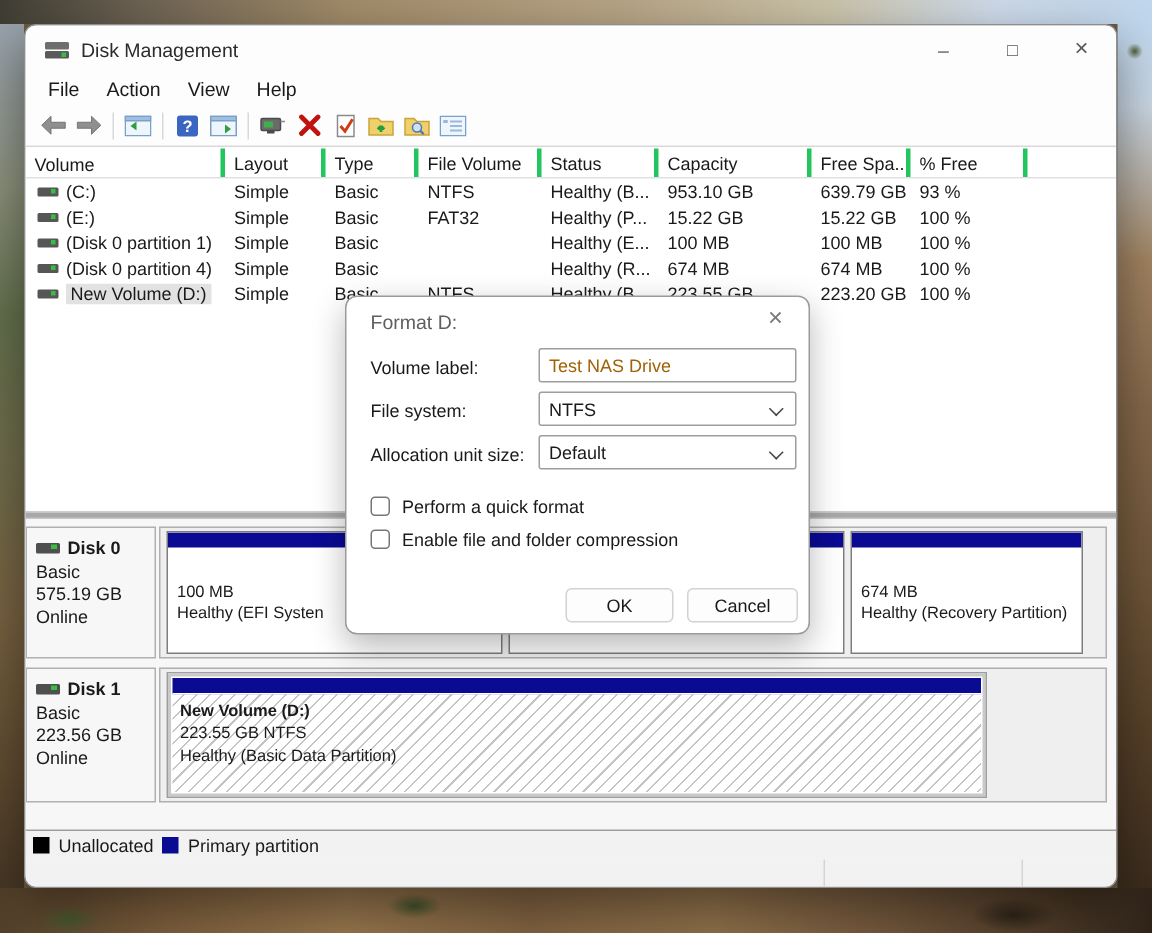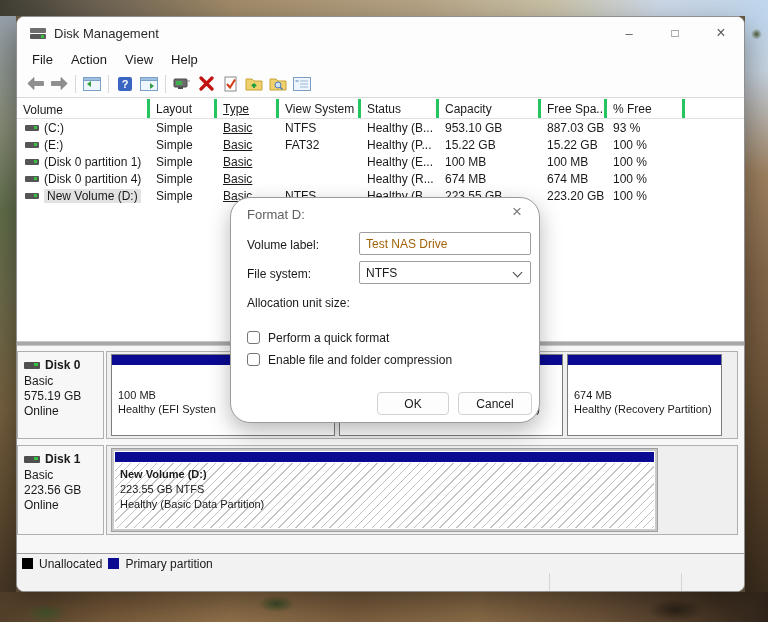--- a/index.html
+++ b/index.html
@@ -45,21 +45,21 @@
   .tb-btn { width:24px; height:24px; display:flex; align-items:center; justify-content:center; }
   .tb-sep { width:1px; height:18px; background:#d9d9d9; margin:0 4px; }
 
   
   .vol-list { position:absolute; left:0; top:82px; right:0; height:242px; background:#ffffff; }
   .vl-header { display:flex; height:20px; border-bottom:1px solid #e1e1e1; }
   .vl-h { border-right:3px solid #22c55e; padding:3px 0 0 6px; font-size:12px; white-space:nowrap; overflow:hidden; }
   .vl-row { display:flex; height:17px; align-items:center; }
   .vl-c { padding-left:6px; font-size:12px; white-space:nowrap; overflow:hidden; }
   .c-volume { width:133px; display:flex; align-items:center; gap:5px; }
-  .c-layout { width:67px; } .c-type { width:62px;text-decoration:underline; } .c-fs { width:82px; }
+  .c-layout { width:67px; } .c-type { width:62px; } .c-fs { width:82px; }
   .c-status { width:78px; } .c-cap { width:102px; } .c-free { width:66px; }
   .c-pct { width:78px; } .c-blank { flex:1; border-right:none; }
   .drive-icon { flex:0 0 14px; width:14px; height:6px; background:#565656; border-radius:1px; position:relative; margin-left:2px; }
   .drive-icon::after { content:""; position:absolute; right:2px; top:1px; width:3px; height:3px; background:#35c042; }
   .sel-label { background:#e2e2e2; padding:0 3px; border-radius:1px; }
 
   .splitter { position:absolute; left:0; top:324px; right:0; height:5px; background:#a8a8a8; border-top:1px solid #c6c6c6; border-bottom:1px solid #c6c6c6; }
 
   
   .graph { position:absolute; left:0; top:329px; right:0; height:207px; background:#f7f7f7; }
@@ -85,21 +85,21 @@
 
   
   .legendbar { position:absolute; left:0; top:536px; right:0; height:20px; background:#f2f2f2; border-top:1px solid #9f9f9f; display:flex; align-items:center; padding-left:5px; gap:6px; }
   .legend-item { display:flex; align-items:center; gap:6px; }
   .swatch { width:11px; height:11px; }
   .statusbar { position:absolute; left:0; top:556px; right:0; height:20px; background:#f2f2f2; display:flex; }
   .sb-seg1 { width:532px; } .sb-seg2 { width:132px; border-left:1px solid #d5d5d5; } .sb-seg3 { flex:1; border-left:1px solid #d5d5d5; }
 
   
   .dialog { position:absolute; left:230px; top:197px; width:310px; height:226px; background:#ffffff;
-    border:1px solid #9b9b9b; border-radius:20px; box-shadow:0 8px 22px rgba(0,0,0,.28); z-index:10;text-decoration:underline; }
+    border:1px solid #9b9b9b; border-radius:8px; box-shadow:0 8px 22px rgba(0,0,0,.28); z-index:10;text-decoration:underline; }
   .dlg-title { position:absolute; left:16px; top:9px; font-size:13px; color:#5f5f5f; }
   .dlg-close { position:absolute; right:12px; top:4px; font-size:17px; color:#7a7a7a; width:20px; text-align:center; }
   .dlg-label { position:absolute; left:16px; font-size:12px; }
   .dlg-input { position:absolute; left:128px; width:172px; height:23px; border:1px solid #9e9e9e; border-radius:2px;
     font-family:"Liberation Sans",sans-serif; font-size:12px; padding:0 6px; color:#a16207; background:#fff; }
   .dlg-combo { position:absolute; left:128px; width:172px; height:23px; border:1px solid #9e9e9e; border-radius:2px;
     background:#fff; font-size:12px; padding:4px 6px 0; }
   .chev { position:absolute; right:9px; top:7px; width:7px; height:7px; border-left:1px solid #454545; border-bottom:1px solid #454545; transform:rotate(-45deg); }
   .dlg-cb { position:absolute; left:16px; width:13px; height:13px; border:1px solid #767676; border-radius:3px; background:#fff; }
   .dlg-cb-label { position:absolute; left:37px; font-size:12px; }
@@ -212,39 +212,39 @@
           <path d="M7 4 H15 M7 7 H15 M7 10 H15" stroke="#9ab8d8" stroke-width="1.2"></path>
         </svg>
     </div>
   </div>
 
   <div class="vol-list">
     <div class="vl-header">
       <div class="vl-h c-volume">Volume</div>
       <div class="vl-h c-layout">Layout</div>
       <div class="vl-h c-type">Type</div>
-      <div class="vl-h c-fs">View System</div>
+      <div class="vl-h c-fs">File Volume</div>
       <div class="vl-h c-status">Status</div>
       <div class="vl-h c-cap">Capacity</div>
       <div class="vl-h c-free">Free Spa...</div>
       <div class="vl-h c-pct">% Free</div>
       <div class="vl-h c-blank"></div>
     </div>
 
     <div class="vl-row">
       <div class="vl-c c-volume">
           <span class="drive-icon"></span>
           <span>(C:)</span>
         </div>
       <div class="vl-c c-layout">Simple</div>
       <div class="vl-c c-type">Basic</div>
       <div class="vl-c c-fs">NTFS</div>
       <div class="vl-c c-status">Healthy (B...</div>
       <div class="vl-c c-cap">953.10 GB</div>
-      <div class="vl-c c-free">887.03 GB</div>
+      <div class="vl-c c-free">639.79 GB</div>
       <div class="vl-c c-pct">93 %</div>
     </div>
     <div class="vl-row">
       <div class="vl-c c-volume">
           <span class="drive-icon"></span>
           <span>(E:)</span>
         </div>
       <div class="vl-c c-layout">Simple</div>
       <div class="vl-c c-type">Basic</div>
       <div class="vl-c c-fs">FAT32</div>
@@ -375,20 +375,24 @@
   <div class="dlg-label" style="top:40px;">Volume label:</div>
   <input class="dlg-input" style="top: 34px;" value="Test NAS Drive">
 
   <div class="dlg-label" style="top:69px;">File system:</div>
   <div class="dlg-combo" style="top:63px;">
     <span>NTFS</span>
     <span class="chev"></span>
   </div>
 
   <div class="dlg-label" style="top:98px;">Allocation unit size:</div>
+  <div class="dlg-combo" style="top:92px;">
+    <span>Default</span>
+    <span class="chev"></span>
+  </div>
 
   <div class="dlg-cb" style="top:133px;"></div>
   <div class="dlg-cb-label" style="top:133px;">Perform a quick format</div>
 
   <div class="dlg-cb" style="top:155px;"></div>
   <div class="dlg-cb-label" style="top:155px;">Enable file and folder compression</div>
 
   <div class="dlg-btn ok">OK</div>
   <div class="dlg-btn cancel">Cancel</div>
 </div>

